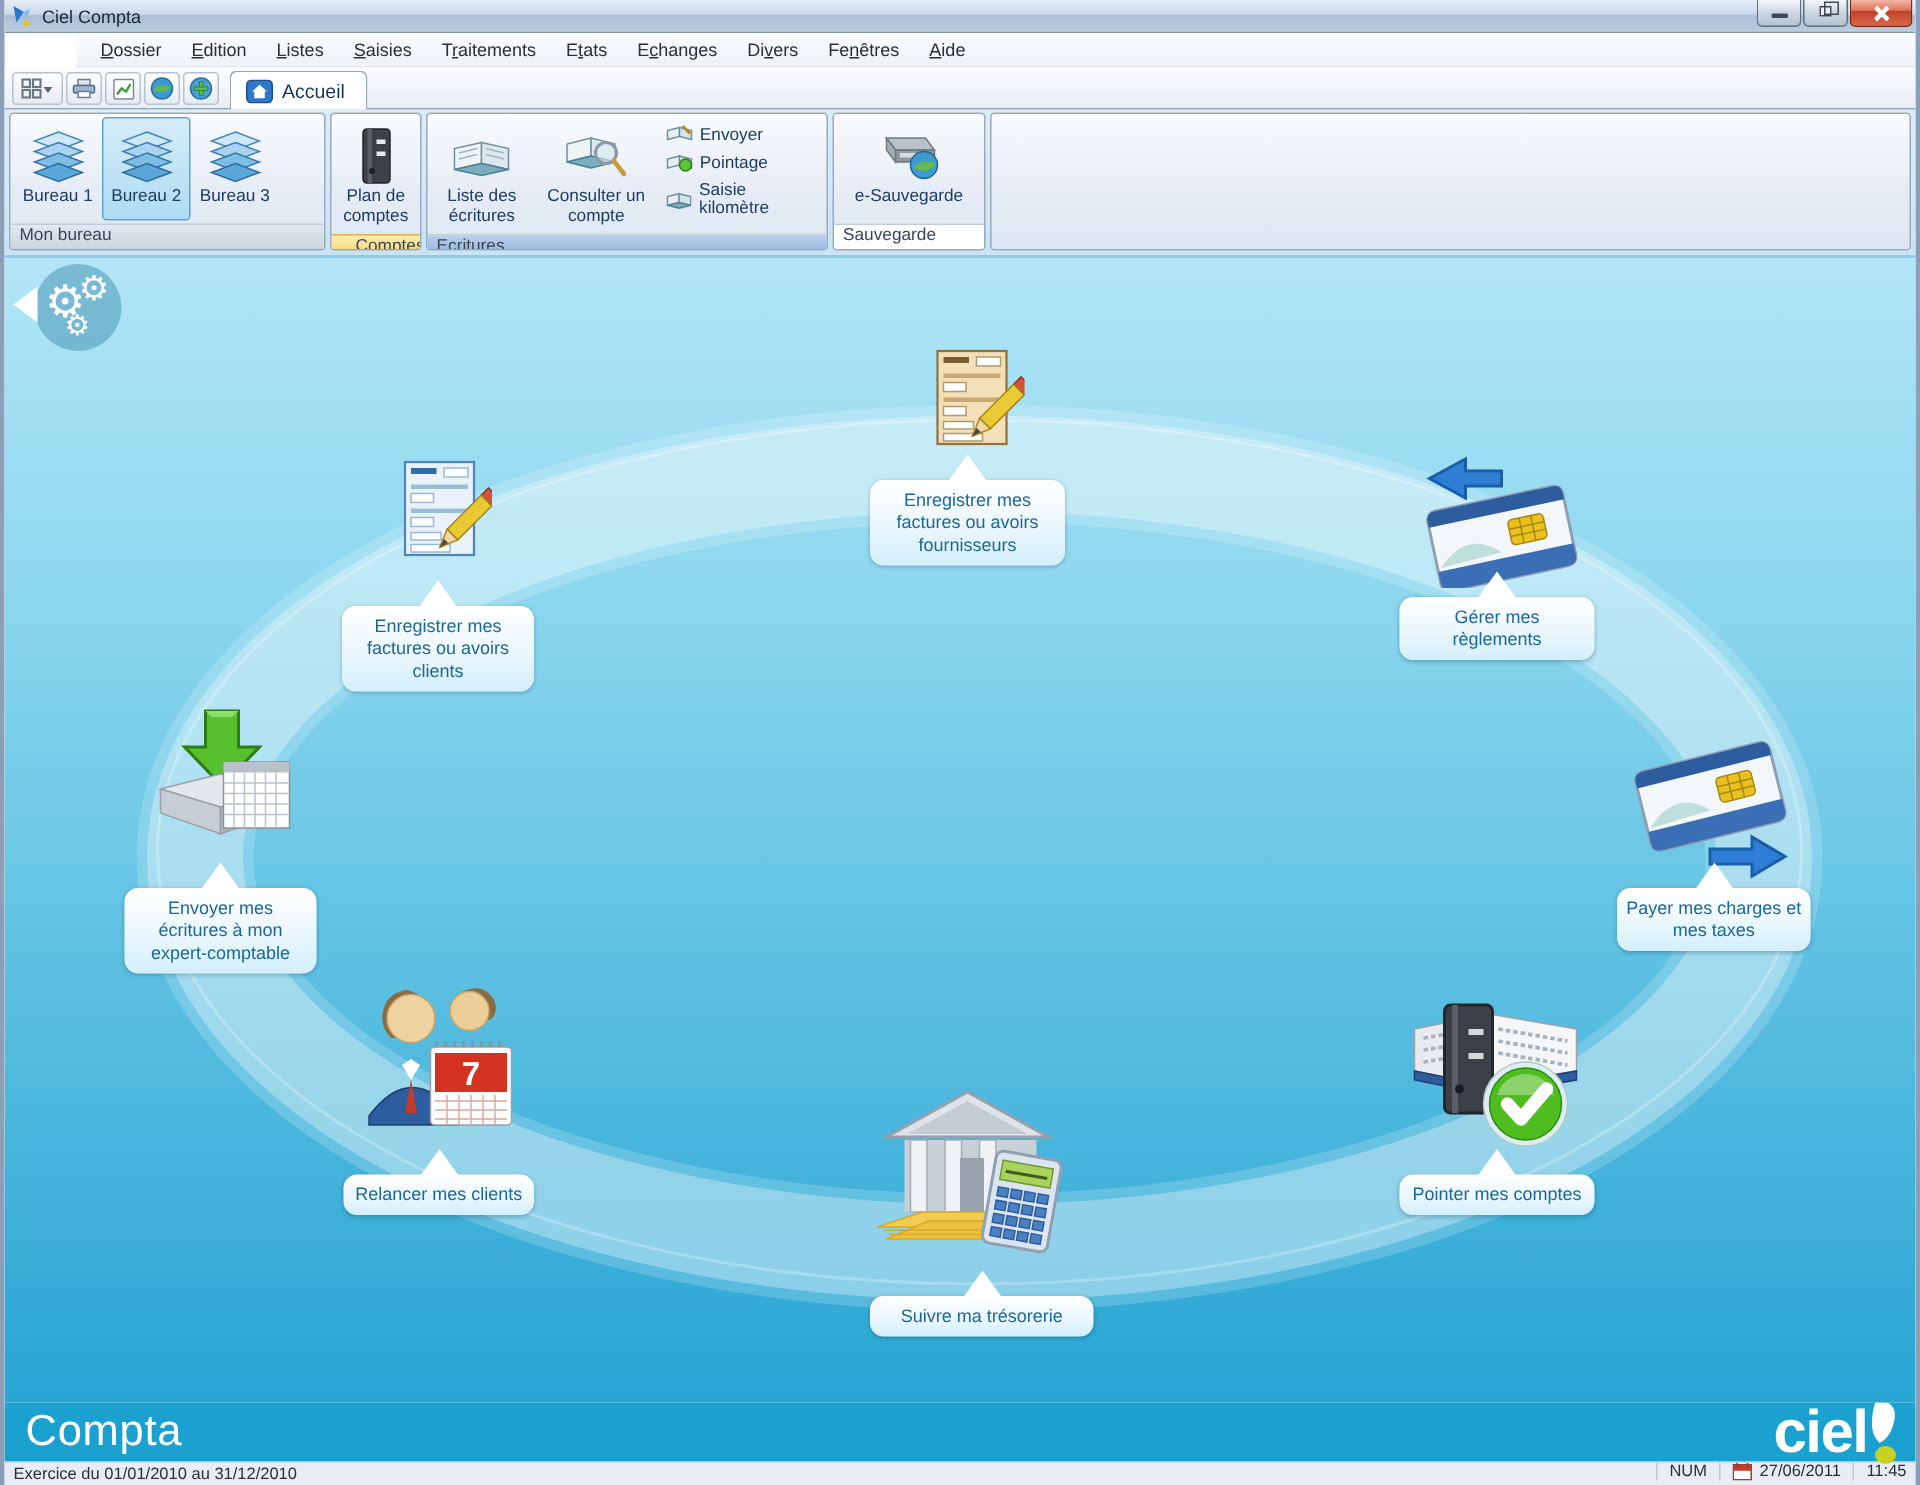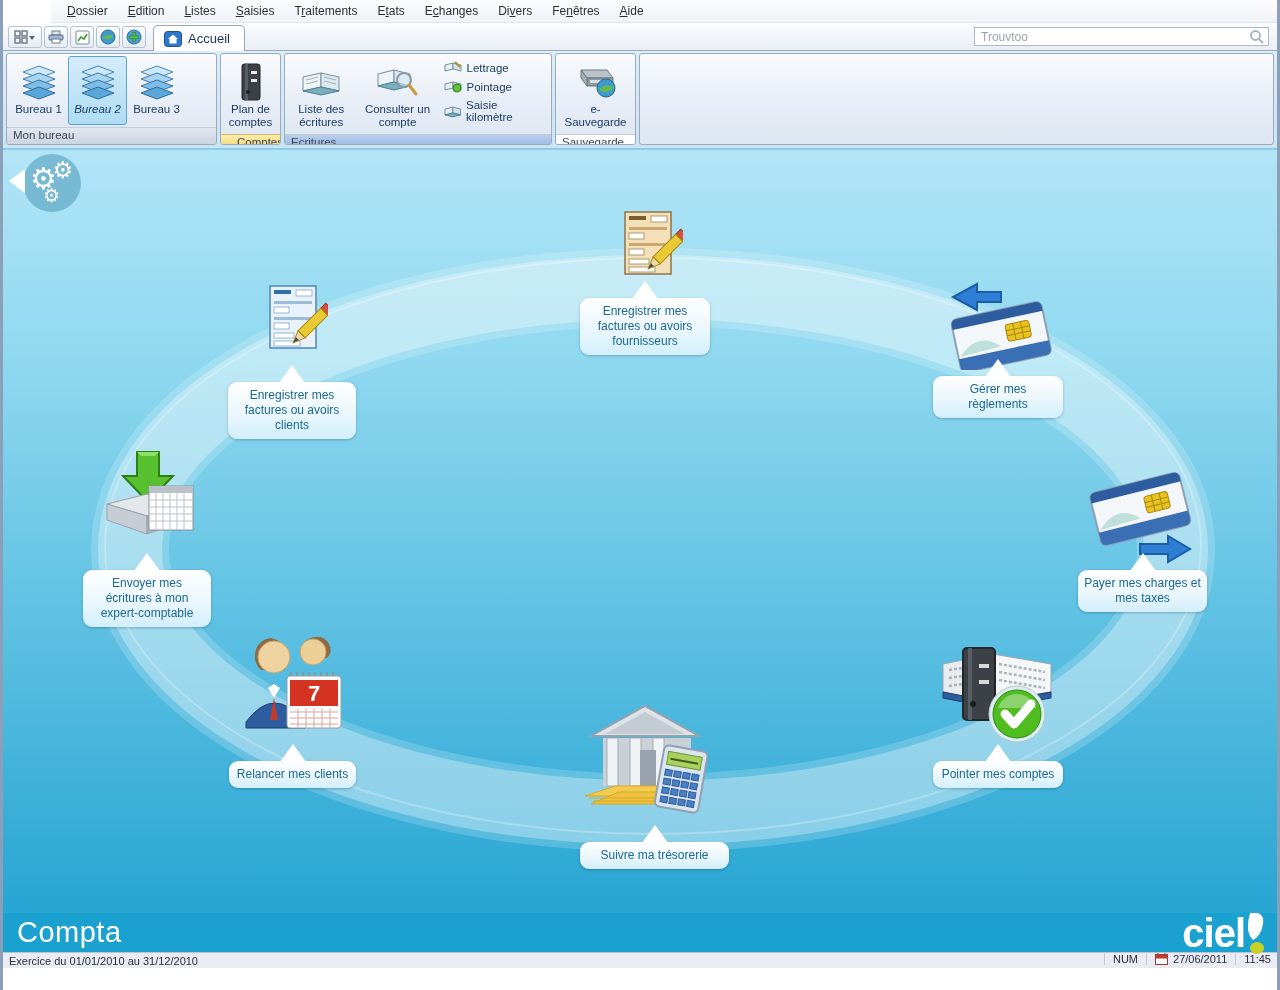--- a/index.html
+++ b/index.html
@@ -46,21 +46,21 @@
   .ribbon { height:100px; background:linear-gradient(180deg,#dceef9,#c8e4f4); border-top:1px solid #9aa7b6; border-bottom:2px solid #8fcbe8; display:flex; gap:3px; padding:2px 3px 3px 3px; }
   .rgroup { border:1px solid #9daabb; border-radius:3px; background:linear-gradient(180deg,#f9fbfd,#e7edf6 55%,#dde6f1); display:flex; flex-direction:column; overflow:hidden; }
   .rgroup-body { flex:1; display:flex; align-items:stretch; padding:2px; }
   .rgroup-footer { height:17px; font-size:11.5px; color:#3a4654; padding:1px 6px; border-top:1px solid #c2cbd8; background:linear-gradient(180deg,#e2e8f0,#cbd4e0); }
   .rgroup-footer.gold { background:linear-gradient(180deg,#fdedae,#f4d372); border-top:1px solid #d9b55a;padding-left:16px; }
   .rgroup-footer.blue { background:linear-gradient(180deg,#b9cfec,#92b2dd); }
   .rgroup-footer.white { background:#fdfdfe; }
   .rbtn { display:flex; flex-direction:column; align-items:center; justify-content:flex-start; text-align:center;
     font-size:11.5px; color:#1e3c64; line-height:1.15; padding:4px 2px 2px 2px; border-radius:3px; border:1px solid transparent; }
   .rbtn .ric { height:42px; display:flex; align-items:center; justify-content:center; }
-  .rbtn.selected { background:linear-gradient(180deg,#d5ecfa,#aedcf2); border:1px solid #5ba3cf;font-style:italic; }
+  .rbtn.selected { background:linear-gradient(180deg,#d5ecfa,#aedcf2); border:1px solid #5ba3cf; }
   .rsmall { display:flex; align-items:center; gap:5px; font-size:11.5px; color:#1e3c64; padding:3px 4px; }
 
   
   .workspace { position:relative; height:763px; background:linear-gradient(180deg,#b2e5f7 0%,#8ed8ef 28%,#55bce0 68%,#27a5d3 100%); overflow:hidden; }
   .ringsvg { position:absolute; left:0; top:0; }
   .gear-badge { position:absolute; left:20px; top:4px; width:58px; height:58px; border-radius:50%;
     background:rgba(56,136,168,0.45); display:flex; align-items:center; justify-content:center; }
   .gear-badge .g1 { color:#fff; font-size:30px; position:absolute; left:7px; top:7px; }
   .gear-badge .g2 { color:#fff; font-size:23px; position:absolute; right:8px; top:3px; }
   .gear-badge .g3 { color:#fff; font-size:19px; position:absolute; left:20px; bottom:5px; }
@@ -80,20 +80,39 @@
   .logo .logo-text { color:#fff; font-size:40px; font-weight:bold; letter-spacing:-1px; line-height:1; }
   .statusbar { height:16px; background:#e9ecf5; border-top:1px solid #bcc3d2; display:flex; align-items:center; font-size:11px; color:#2a2f36; padding:0 6px; }
   .status-right { margin-left:auto; display:flex; height:100%; }
   .sep { width:1px; height:12px; background:#c2c8d6; margin:0 8px; }
 </style>
 </head>
 <body>
 
 <div class="window">
 
+  <div class="titlebar">
+    <svg class="app-icon" viewBox="0 0 16 16">
+      <path d="M2 1 L9 5 L4 12 Z" fill="#2f77c8"></path>
+        <path d="M9 5 L13 3 L10 10 Z" fill="#7fb3e8"></path>
+      <circle cx="10.5" cy="12.5" r="2.2" fill="#d8cc2a"></circle>
+    </svg>
+    <span class="title-text">Ciel Compta</span>
+    <div class="win-controls">
+      <div class="win-btn">
+          <div class="glyph-min"></div>
+        </div>
+      <div class="win-btn">
+          <div class="glyph-restore"></div>
+        </div>
+      <div class="win-btn close">
+          <div class="glyph-x"></div>
+        </div>
+    </div>
+  </div>
 
   <div class="menubar">
     <div class="menu-item"><span></span><span class="u">D</span><span>ossier</span></div>
     <div class="menu-item"><span></span><span class="u">E</span><span>dition</span></div>
     <div class="menu-item"><span></span><span class="u">L</span><span>istes</span></div>
     <div class="menu-item"><span></span><span class="u">S</span><span>aisies</span></div>
     <div class="menu-item"><span>T</span><span class="u">r</span><span>aitements</span></div>
     <div class="menu-item"><span>E</span><span class="u">t</span><span>ats</span></div>
     <div class="menu-item"><span>E</span><span class="u">c</span><span>hanges</span></div>
     <div class="menu-item"><span>Di</span><span class="u">v</span><span>ers</span></div>
@@ -139,27 +158,20 @@
         <rect x="3.5" y="7" width="9" height="2.4" fill="#59c24a" stroke="#2f7d2f" stroke-width="0.6"></rect>
       </svg>
     </div>
     <div class="home-tab">
       <svg width="18" height="16" viewBox="0 0 18 16">
         <rect x="0.5" y="0.5" width="17" height="15" rx="3" fill="#2f77c8" stroke="#1d4f8c"></rect>
         <path d="M4 8 L9 3.5 L14 8 L12.5 8 L12.5 12.5 L5.5 12.5 L5.5 8 Z" fill="#fff"></path>
       </svg>
       <span>Accueil</span>
     </div>
-    <div class="search-wrap">
-      <input type="text" placeholder="Trouvtoo" style="">
-      <svg width="16" height="16" viewBox="0 0 16 16" style="margin-right:3px">
-        <circle cx="6.5" cy="6.5" r="4.5" fill="none" stroke="#9fb4c4" stroke-width="1.8"></circle>
-        <line x1="10" y1="10" x2="14" y2="14" stroke="#9fb4c4" stroke-width="1.8"></line>
-      </svg>
-    </div>
   </div>
 
   <div class="ribbon">
 
     <div class="rgroup" style="width:211px">
       <div class="rgroup-body">
         <div class="rbtn" style="width:59px">
           <div class="ric">
             <svg width="42" height="36" viewBox="0 0 42 36">
               <polygon points="21,2 37,8 21,14 5,8" fill="#cfe8f8" stroke="#4586b8"></polygon>
@@ -242,21 +254,21 @@
           </div>
           <span>Consulter un compte</span>
         </div>
         <div style="display:flex;flex-direction:column;justify-content:flex-start;padding-top:2px">
           <div class="rsmall">
             <svg width="18" height="13" viewBox="0 0 18 13">
               <polygon points="9,2 1,4 1,10 9,8" fill="#e8eef2" stroke="#70909e"></polygon>
               <polygon points="9,2 17,4 17,10 9,8" fill="#d4e2ea" stroke="#70909e"></polygon>
               <line x1="11" y1="1" x2="16" y2="6" stroke="#b58a2e" stroke-width="2"></line>
             </svg>
-            <span>Lettrage</span>
+            <span>Envoyer</span>
           </div>
           <div class="rsmall">
             <svg width="18" height="13" viewBox="0 0 18 13">
               <polygon points="9,2 1,4 1,10 9,8" fill="#e8eef2" stroke="#70909e"></polygon>
               <polygon points="9,2 17,4 17,10 9,8" fill="#d4e2ea" stroke="#70909e"></polygon>
               <circle cx="13" cy="8" r="4" fill="#5cc437" stroke="#2f7d15"></circle>
             </svg>
             <span>Pointage</span>
           </div>
           <div class="rsmall">
@@ -265,21 +277,21 @@
               <polygon points="9,2 17,4 17,10 9,8" fill="#d4e2ea" stroke="#70909e"></polygon>
               <polygon points="9,8 1,10 9,12 17,10" fill="#79aebf" stroke="#4f7f90"></polygon>
             </svg>
             <span>Saisie kilomètre</span>
           </div>
         </div>
       </div>
       <div class="rgroup-footer blue">Ecritures</div>
     </div>
 
-    <div class="rgroup" style="width:81px">
+    <div class="rgroup" style="width:102px">
       <div class="rgroup-body">
         <div class="rbtn" style="width:100%">
           <div class="ric">
             <svg width="46" height="36" viewBox="0 0 46 36">
               <polygon points="8,6 34,6 40,14 14,14" fill="#b9c1c9" stroke="#6e7880"></polygon>
               <polygon points="14,14 40,14 40,22 14,22" fill="#8f99a2" stroke="#6e7880"></polygon>
               <polygon points="8,6 8,14 14,22 14,14" fill="#a3adb6" stroke="#6e7880"></polygon>
               <rect x="17" y="16" width="12" height="3" fill="#d8dde2"></rect>
               <circle cx="33" cy="24" r="9" fill="#3d9ad1" stroke="#24648f"></circle>
               <path d="M26 26 Q31 19 41 23 Q36 31 26 26 Z" fill="#63b84f"></path>

